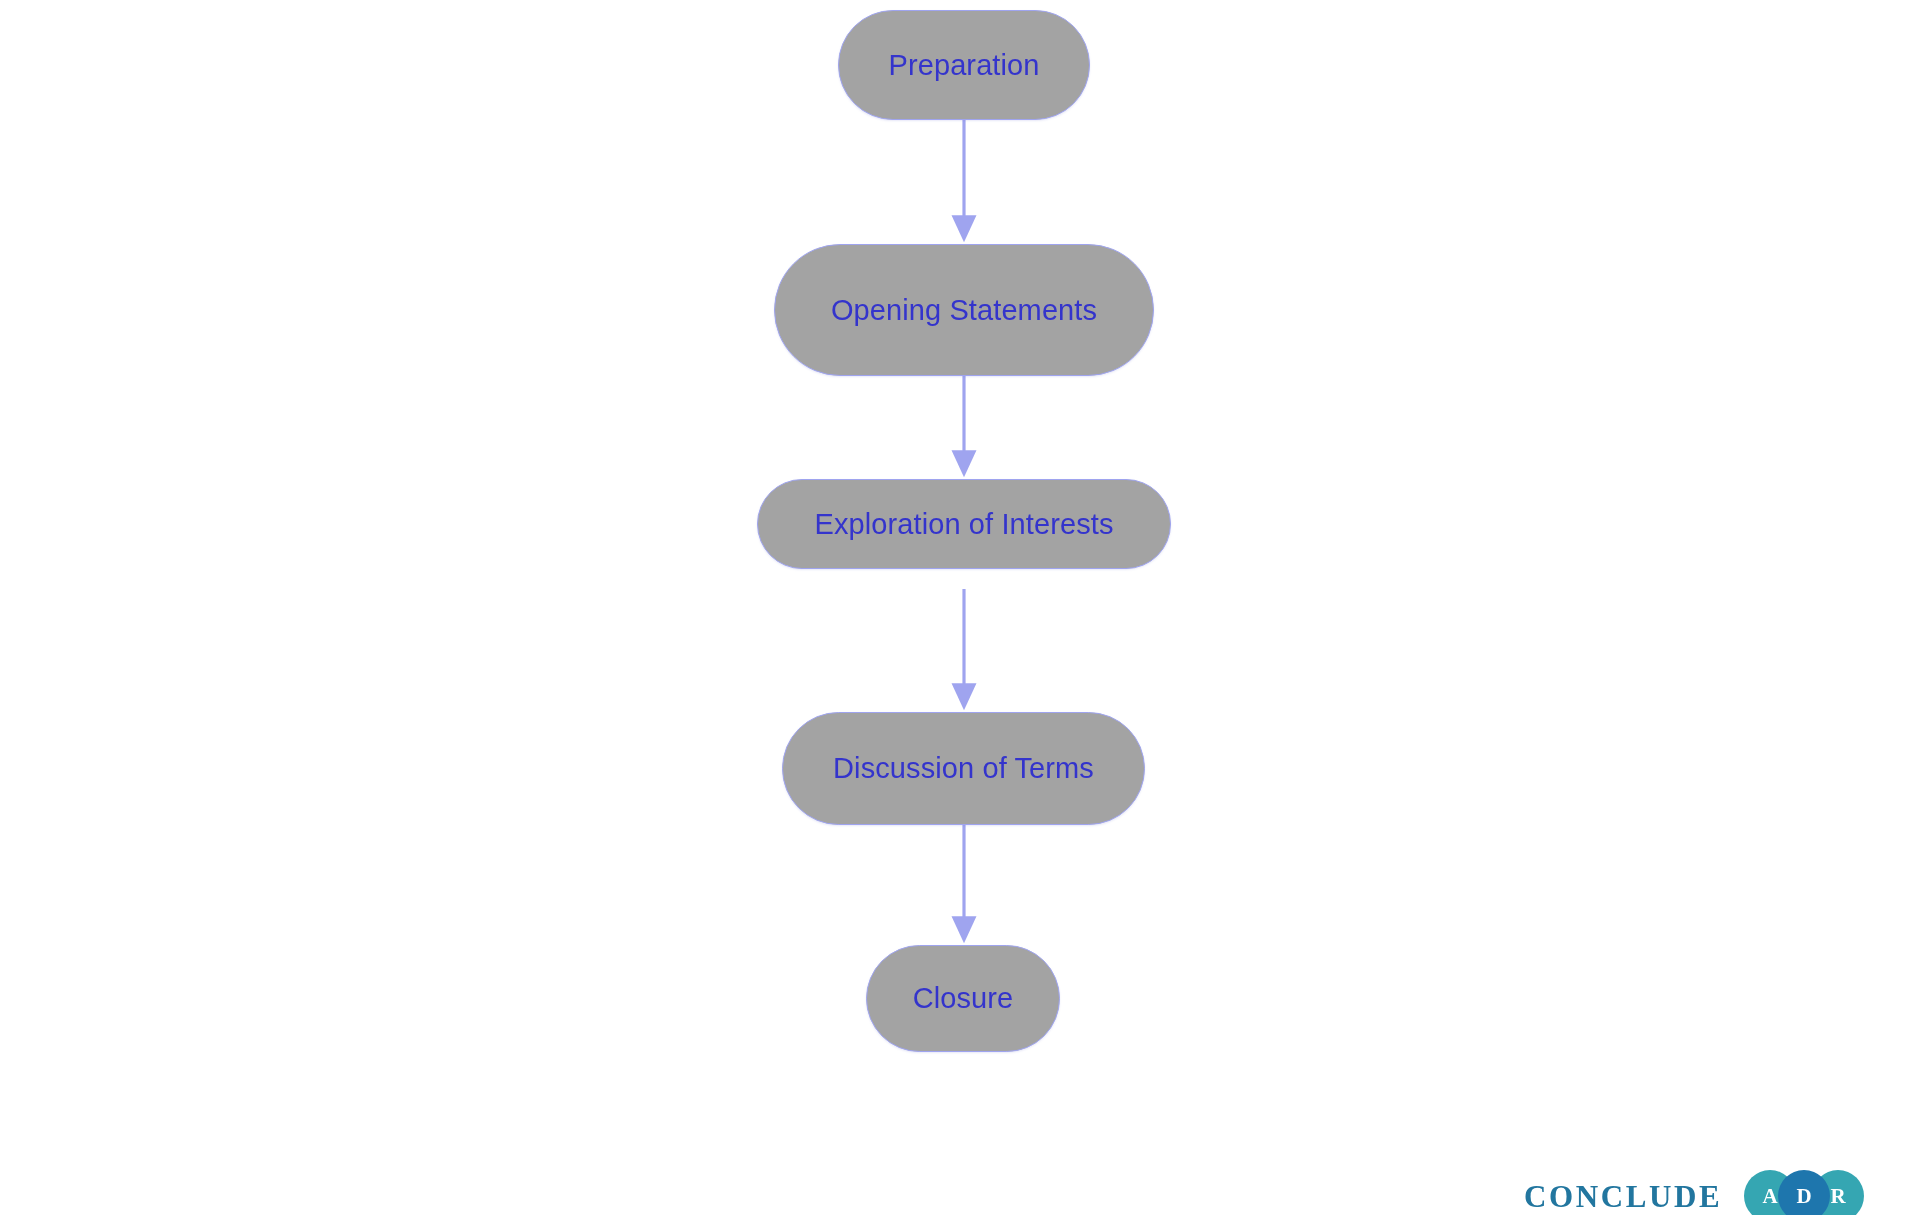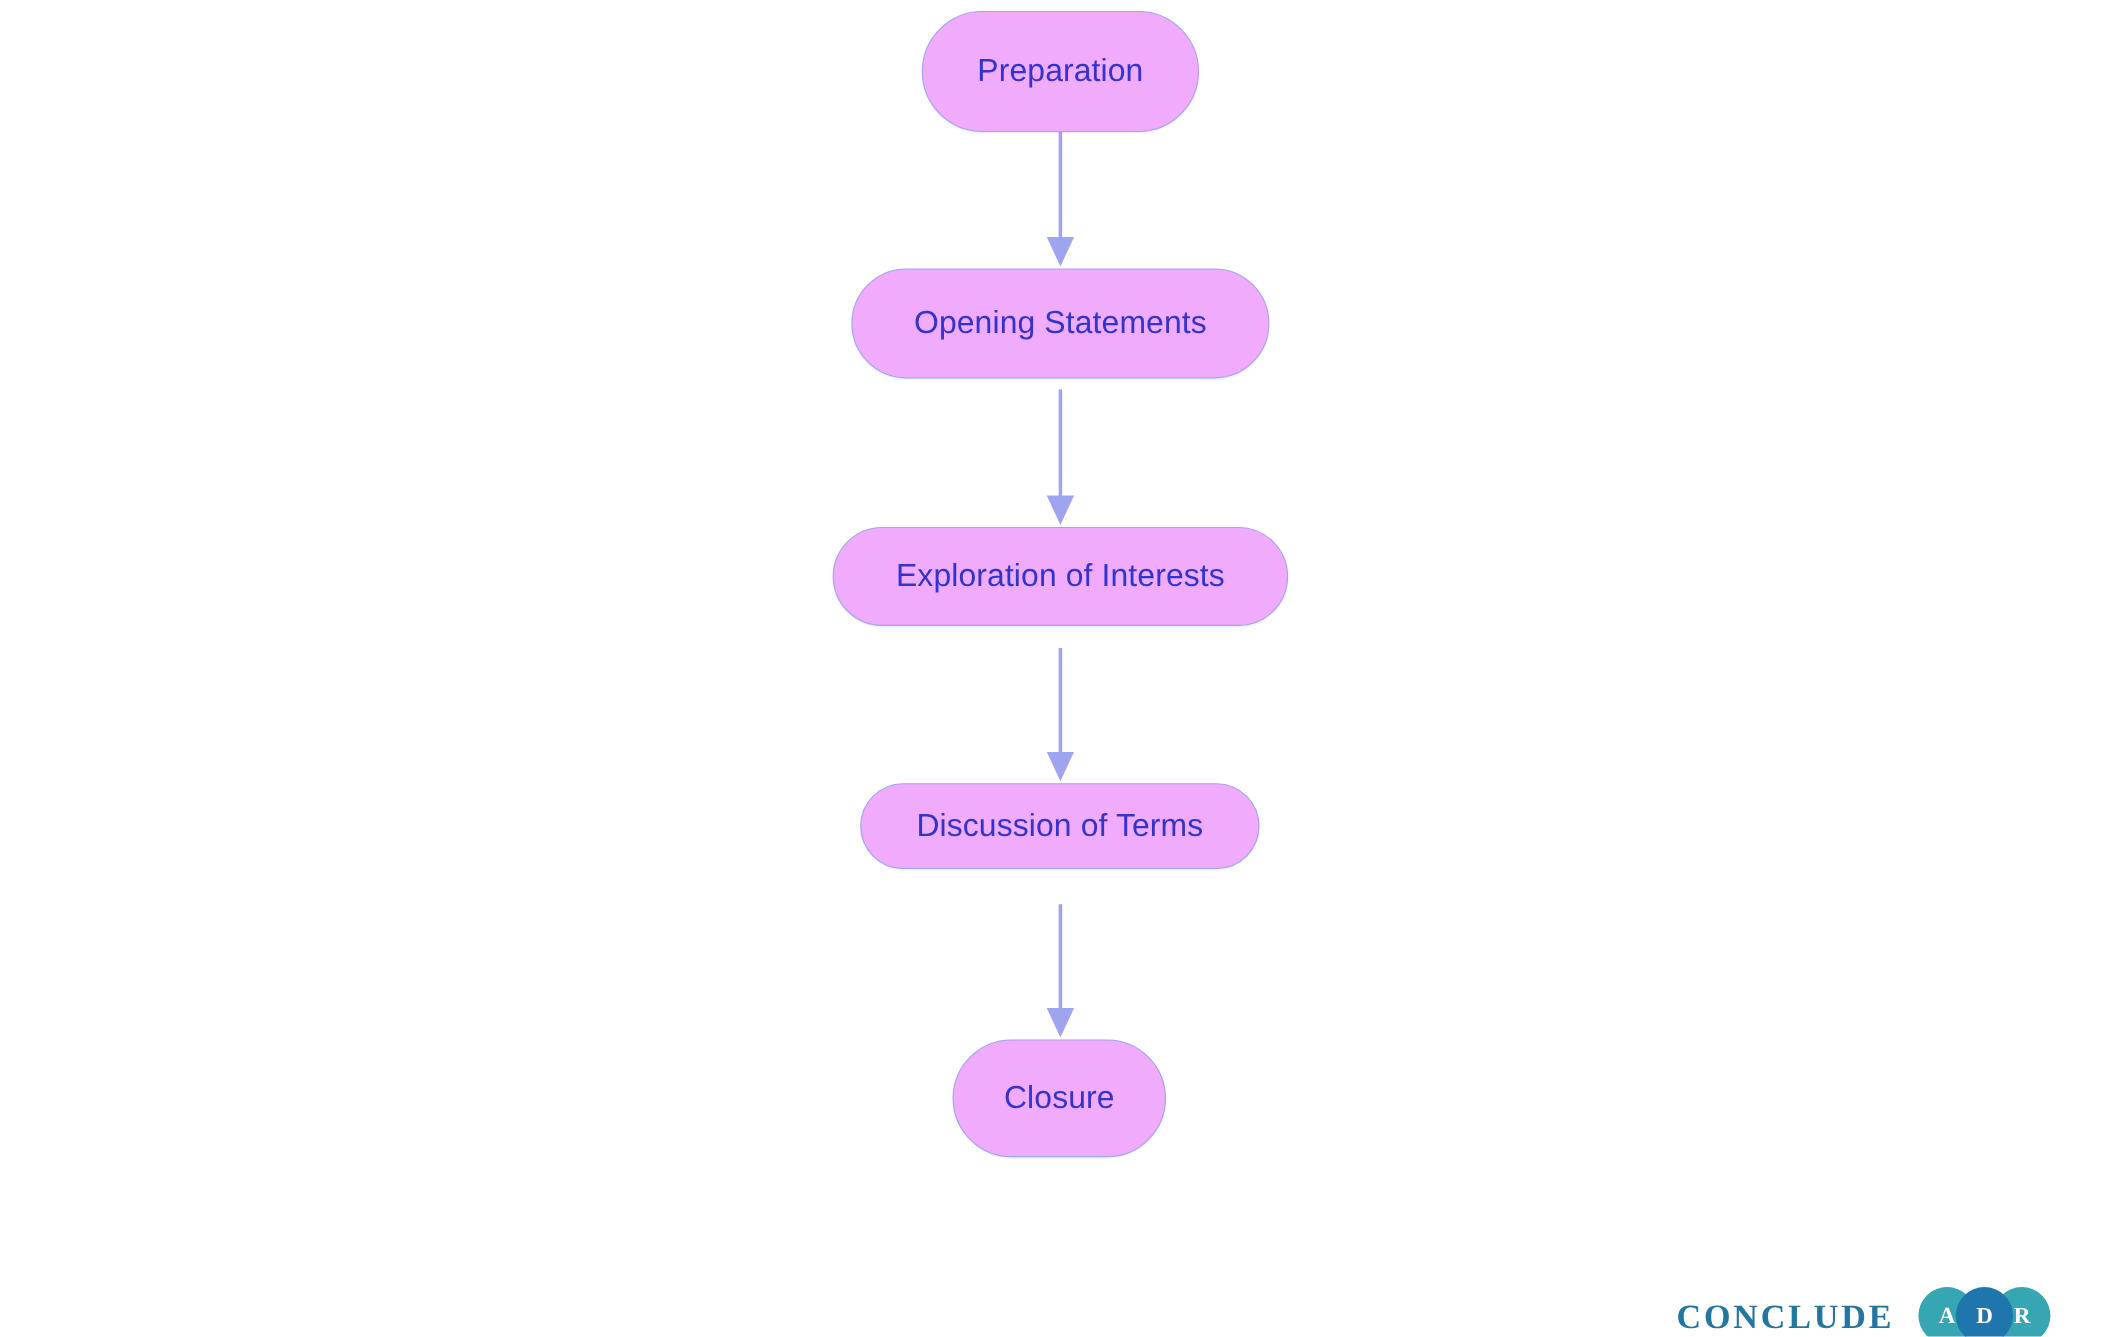--- a/index.html
+++ b/index.html
@@ -21,42 +21,42 @@
     left: 0;
     top: 0;
     width: 1920px;
     height: 1215px;
   }
 
   
   .node {
     position: absolute;
     box-sizing: border-box;
-    background: #f0abfc;
+    background: #a3a3a3;
     border: 1.6px solid #9fa4ef;
     border-radius: 999px;
     display: flex;
     align-items: center;
     justify-content: center;
     box-shadow: 0 1px 2px rgba(120,125,210,0.18);
   }
   .node-label {
     color: #3434cc;
     font-family: "Liberation Sans", sans-serif;
     font-size: 29px;
     font-weight: 400;
     letter-spacing: 0.1px;
     white-space: nowrap;
     line-height: 1;
   }
 
   #node-preparation      { left: 838px;  top: 10px;   width: 252px; height: 110px; }
-  #node-opening          { left: 774px;  top: 244px;  width: 380px; height: 100px; }
+  #node-opening          { left: 774px;  top: 244px;  width: 380px; height: 132px; }
   #node-exploration      { left: 757px;  top: 479px;  width: 414px; height: 90px; }
-  #node-discussion       { left: 782px;  top: 712px;  width: 363px; height: 78px; }
+  #node-discussion       { left: 782px;  top: 712px;  width: 363px; height: 113px; }
   #node-closure          { left: 866px;  top: 945px;  width: 194px; height: 107px; }
 
   
   #connectors {
     position: absolute;
     left: 0;
     top: 0;
     width: 1920px;
     height: 1215px;
     pointer-events: none;

